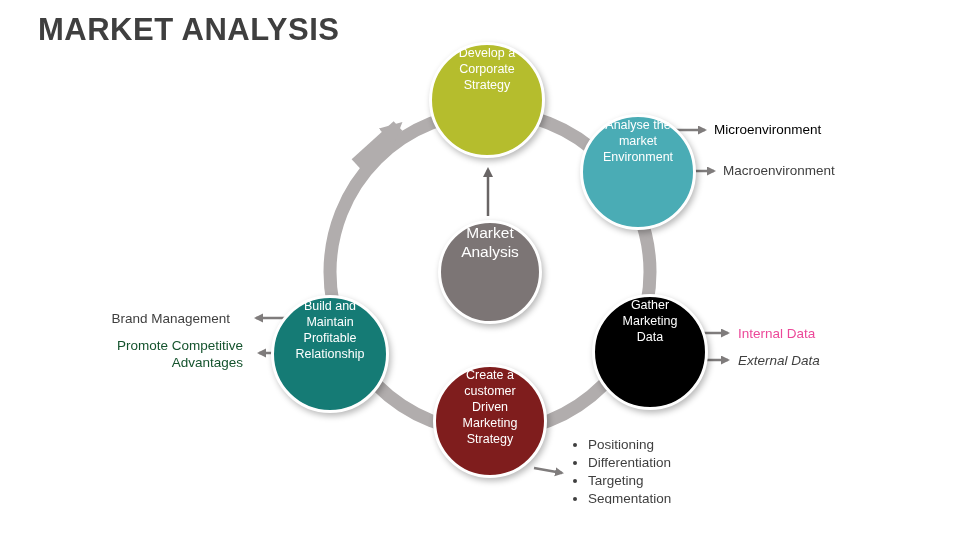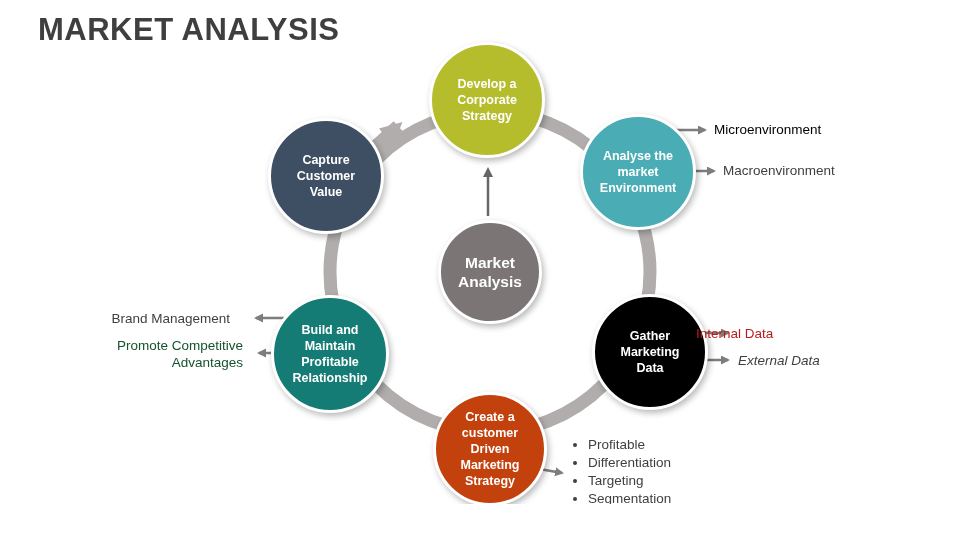--- a/index.html
+++ b/index.html
@@ -8,22 +8,22 @@
     font-family:"Liberation Sans", sans-serif;
   }
   #title{
     position:absolute;left:38px;top:12px;
     font-size:31px;font-weight:800;letter-spacing:.5px;color:#3f3f3f;
   }
   #diagram-svg{position:absolute;left:0;top:0;z-index:1;}
   .node{
     position:absolute;border-radius:50%;border:3px solid #ffffff;box-sizing:border-box;
     box-shadow:2px 3px 6px rgba(0,0,0,.28);
-    display:flex;align-items:center;justify-content:center;text-align:center;
-    color:#ffffff;font-weight:bold;z-index:2;
+    display:flex;align-items:flex-start;justify-content:center;text-align:center;
+    color:#ffffff;font-weight:normal;z-index:2;
   }
   .node span{display:block;line-height:1.28;font-size:12.5px;}
   #node-center span{font-size:15.5px;line-height:1.25;}
   .callout{
     position:absolute;z-index:2;font-size:13.5px;color:#3f3f3f;white-space:nowrap;line-height:1.25;
   }
   .callout.right-align{text-align:right;}
   #callout-promote{white-space:normal;width:150px;}
   #bullet-list{
     position:absolute;left:572px;top:436px;z-index:2;margin:0;padding:0 0 0 16px;
@@ -71,43 +71,40 @@
   </div>
 
   <div class="node" id="node-analyse" style="left: 580px; top: 114px; width: 116px; height: 116px; background-color: rgb(74, 172, 181);">
     <span style="width:92px;">Analyse the market Environment</span>
   </div>
 
   <div class="node" id="node-gather" style="left: 592px; top: 294px; width: 116px; height: 116px; background-color: #000000;">
     <span style="width:78px;">Gather Marketing Data</span>
   </div>
 
-  <div class="node" id="node-create" style="left: 433px; top: 392px; width: 114px; height: 114px; background-color: #c2410c;">
+  <div class="node" id="node-create" style="left: 433px; top: 364px; width: 114px; height: 114px; background-color: #7f1d1d;">
     <span style="width:72px;">Create a customer Driven Marketing Strategy</span>
   </div>
 
   <div class="node" id="node-build" style="left: 271px; top: 295px; width: 118px; height: 118px; background-color: rgb(21, 123, 117);">
     <span style="width:88px;">Build and Maintain Profitable Relationship</span>
   </div>
 
-  <div class="node" id="node-capture" style="left: 268px; top: 118px; width: 116px; height: 116px; background-color: rgb(62, 79, 99);">
-    <span style="width:74px;">Capture Customer Value</span>
-  </div>
 
   <div class="node" id="node-center" style="left: 438px; top: 220px; width: 104px; height: 104px; background-color: rgb(124, 117, 117);">
     <span style="width:78px;">Market Analysis</span>
   </div>
 
   <div class="callout" style="left: 714px; top: 122px; color: #000000;">Microenvironment</div>
   <div class="callout" style="left: 723px; top: 163px; color: rgb(63, 63, 63); text-align: center;">Macroenvironment</div>
-  <div class="callout" style="left: 696px; top: 326px; color: #b91c1c;">Internal Data</div>
+  <div class="callout" style="left: 738px; top: 326px; color: #ec4899;">Internal Data</div>
   <div class="callout" style="left: 738px; top: 353px; color: rgb(63, 63, 63); font-style: italic;">External Data</div>
   <div class="callout right-align" style="right: 730px; top: 311px; color: rgb(63, 63, 63);">Brand Management</div>
   <div class="callout right-align" id="callout-promote" style="right: 717px; top: 338px; color: #14532d;">Promote Competitive Advantages</div>
 
   <ul id="bullet-list" style="color: rgb(63, 63, 63);">
-    <li>Profitable</li>
+    <li>Positioning</li>
     <li>Differentiation</li>
     <li>Targeting</li>
     <li>Segmentation</li>
   </ul>
 
 </div>
 
 </body></html>

